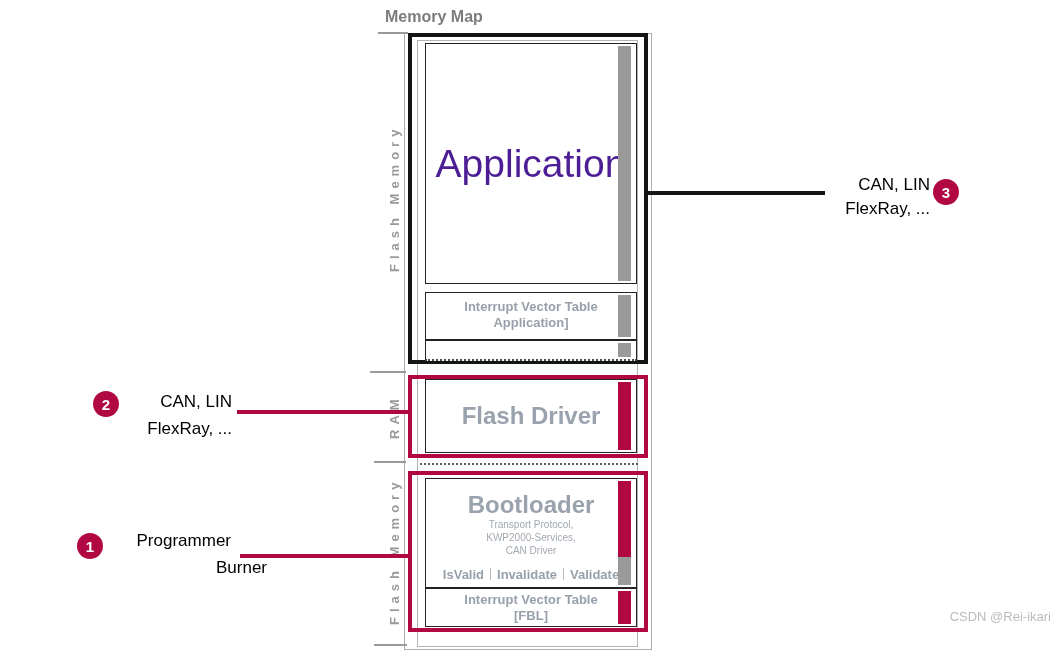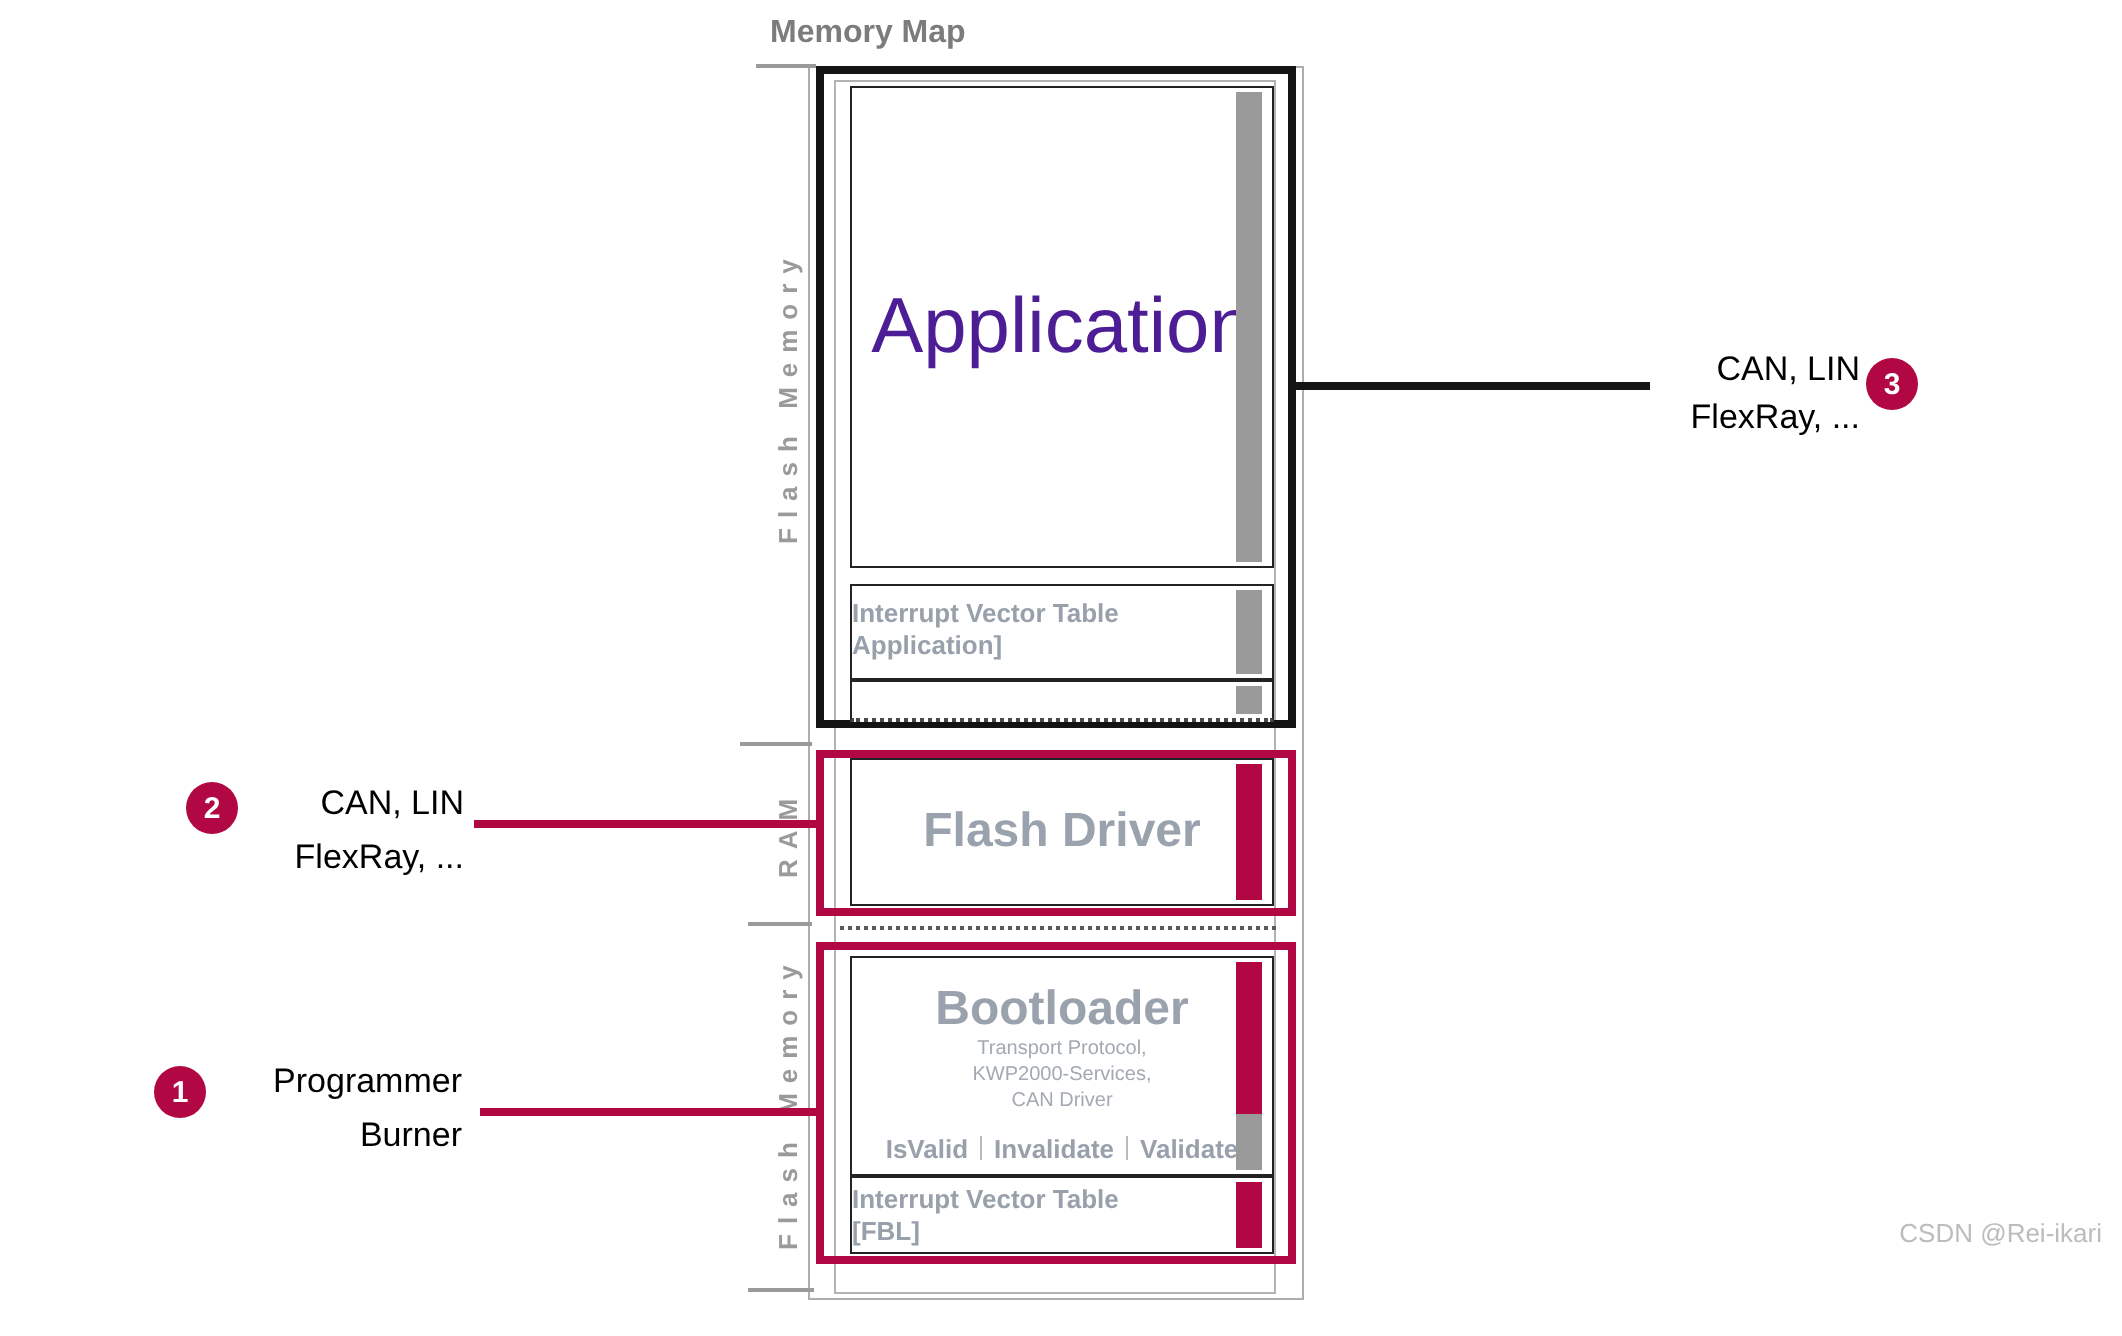--- a/index.html
+++ b/index.html
@@ -44,21 +44,21 @@
   .ivt-app-box{left:425px;top:292px;width:212px;height:48px;padding-top:6px;}
   .val-box{left:425px;top:340px;width:212px;height:21px;border-bottom:2px dotted #4a4a4a;line-height:19px;}
   .fd-box{left:425px;top:379px;width:212px;height:74px;display:flex;align-items:center;justify-content:center;}
   .fd-box .big,.boot-title{font-size:24px;font-weight:bold;color:#99a2ad;}
   .boot-box{left:425px;top:478px;width:212px;height:110px;display:flex;flex-direction:column;align-items:center;justify-content:flex-end;}
   .boot-title{margin-top:13px;line-height:26px;}
   .boot-small{font-size:10px;line-height:13px;color:#a2a9b1;text-align:center;}
   .boot-actions{margin-top:auto;margin-bottom:5px;font-size:13px;font-weight:bold;color:#98a1ab;}
   .boot-actions .sep{display:inline-block;width:1px;height:12px;background:#b9b9b9;margin:0 6px;vertical-align:-1px;}
   .ivt-fbl-box{left:425px;top:588px;width:212px;height:39px;padding-top:3px;}
-  .ctext{font-size:13px;font-weight:bold;color:#98a1ab;line-height:16px;}
+  .ctext{text-align:center;font-size:13px;font-weight:bold;color:#98a1ab;line-height:16px;}
 
   
   .bar{position:absolute;right:5px;top:2px;bottom:2px;width:13px;}
   .bar-gray{background:#9a9a9a;}
   .bar-red{background:#b10843;}
   .bar-split{display:flex;flex-direction:column;}
   .bar-split .seg1{background:#b10843;height:76px;}
   .bar-split .seg2{background:#9a9a9a;flex:1;}
 
   
@@ -70,21 +70,21 @@
   .conn-red2{left:237px;top:410px;width:175px;background:#b10843;}
   .conn-red1{left:240px;top:554px;width:172px;background:#b10843;}
 
   
   .badge{width:26px;height:26px;border-radius:50%;background:#b10843;color:#ffffff;
     font-size:15px;font-weight:bold;display:flex;align-items:center;justify-content:center;}
   .badge1{left:77px;top:533px;}
   .badge2{left:93px;top:391px;}
   .badge3{left:933px;top:179px;}
   .cline{font-size:17px;color:#000000;white-space:nowrap;}
-  .c1a{right:830px;top:531px;} .c1b{right:830px;top:558px;}
+  .c1a{right:830px;top:531px;} .c1b{right:794px;top:558px;}
   .c2a{right:829px;top:392px;} .c2b{right:829px;top:419px;}
   .c3a{right:131px;top:175px;} .c3b{right:131px;top:199px;}
 
   .watermark{right:10px;top:609px;font-size:13px;color:#bcbcbc;}
 </style>
 </head>
 <body>
 
 <div class="canvas">
 

